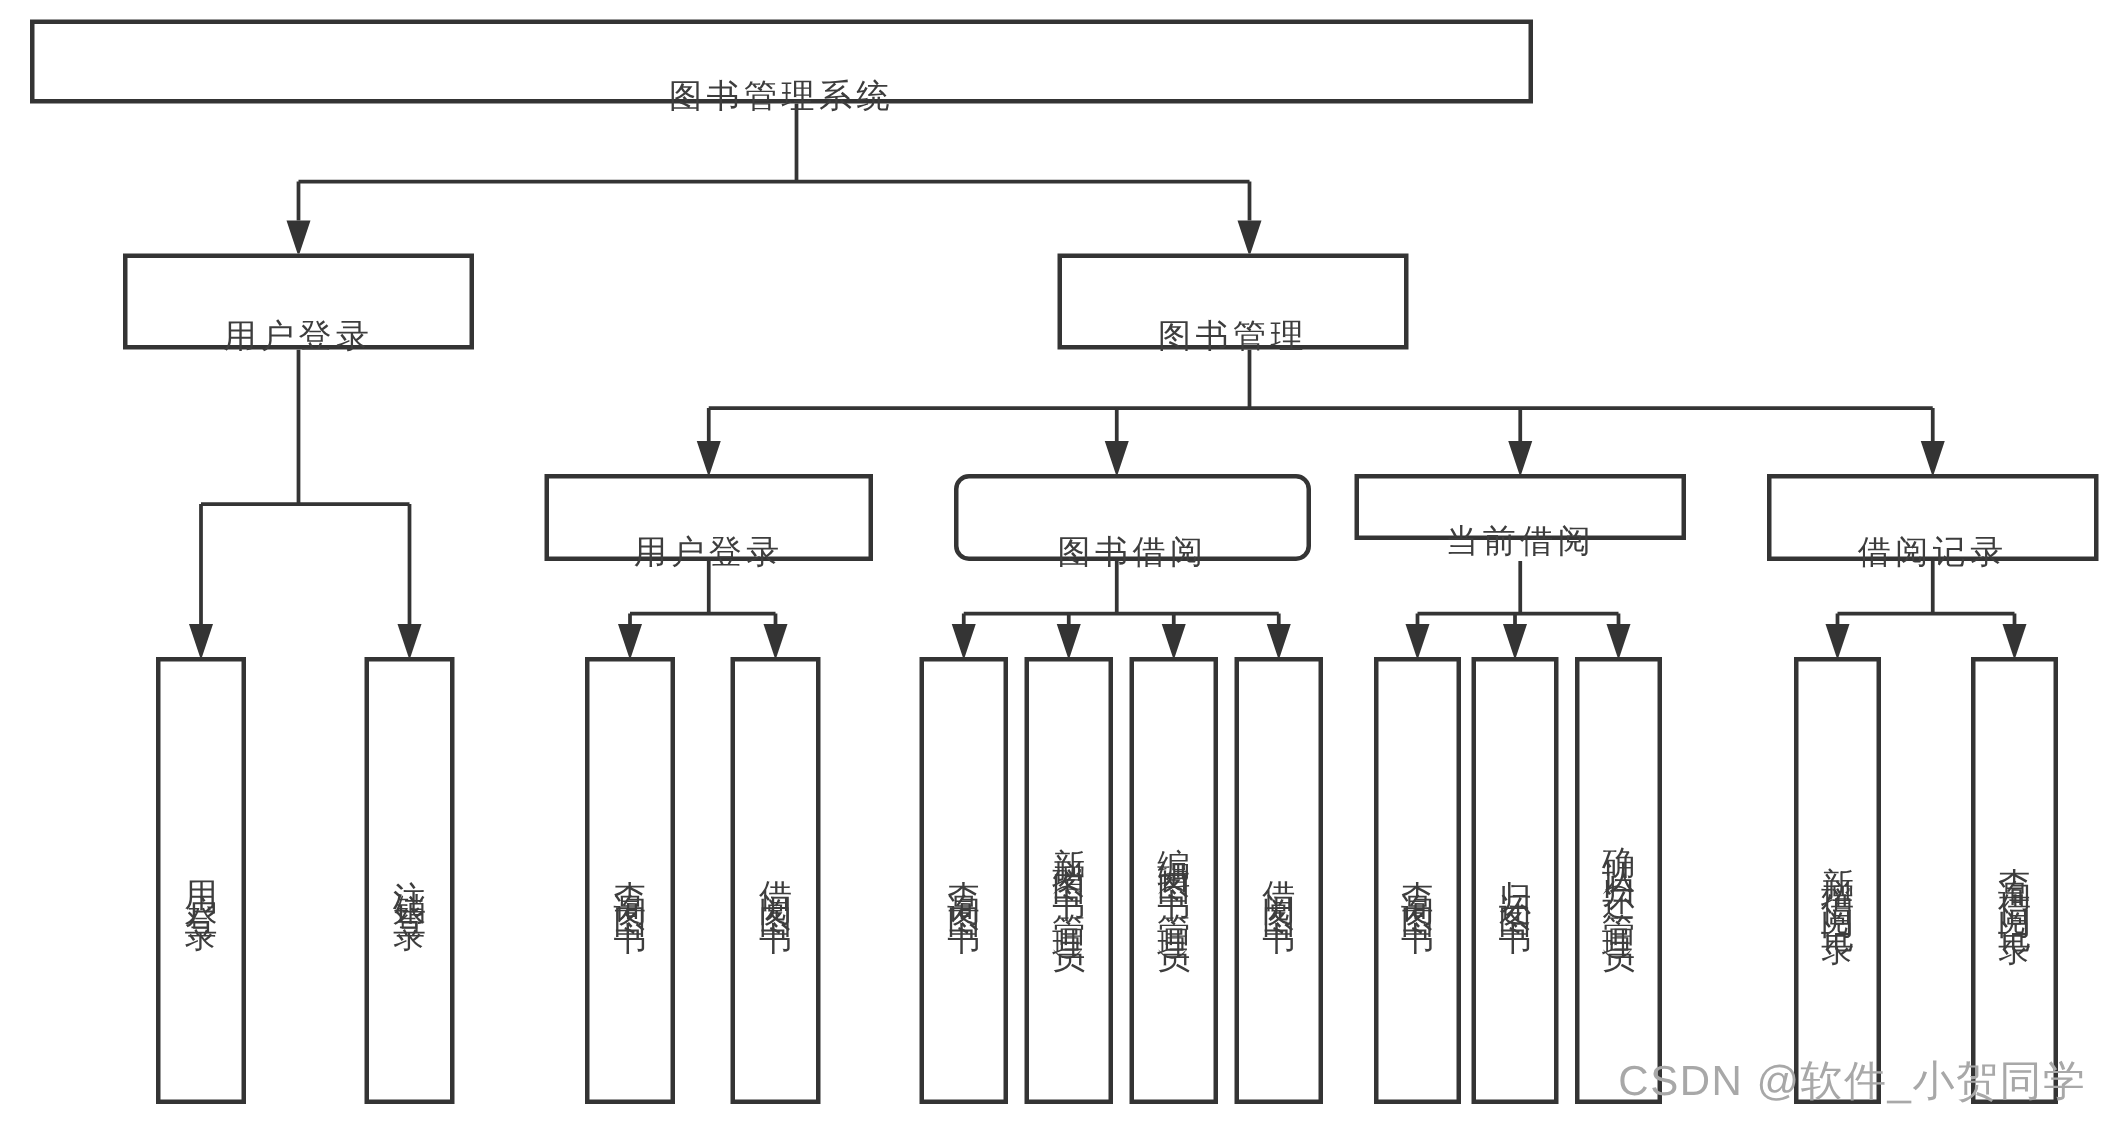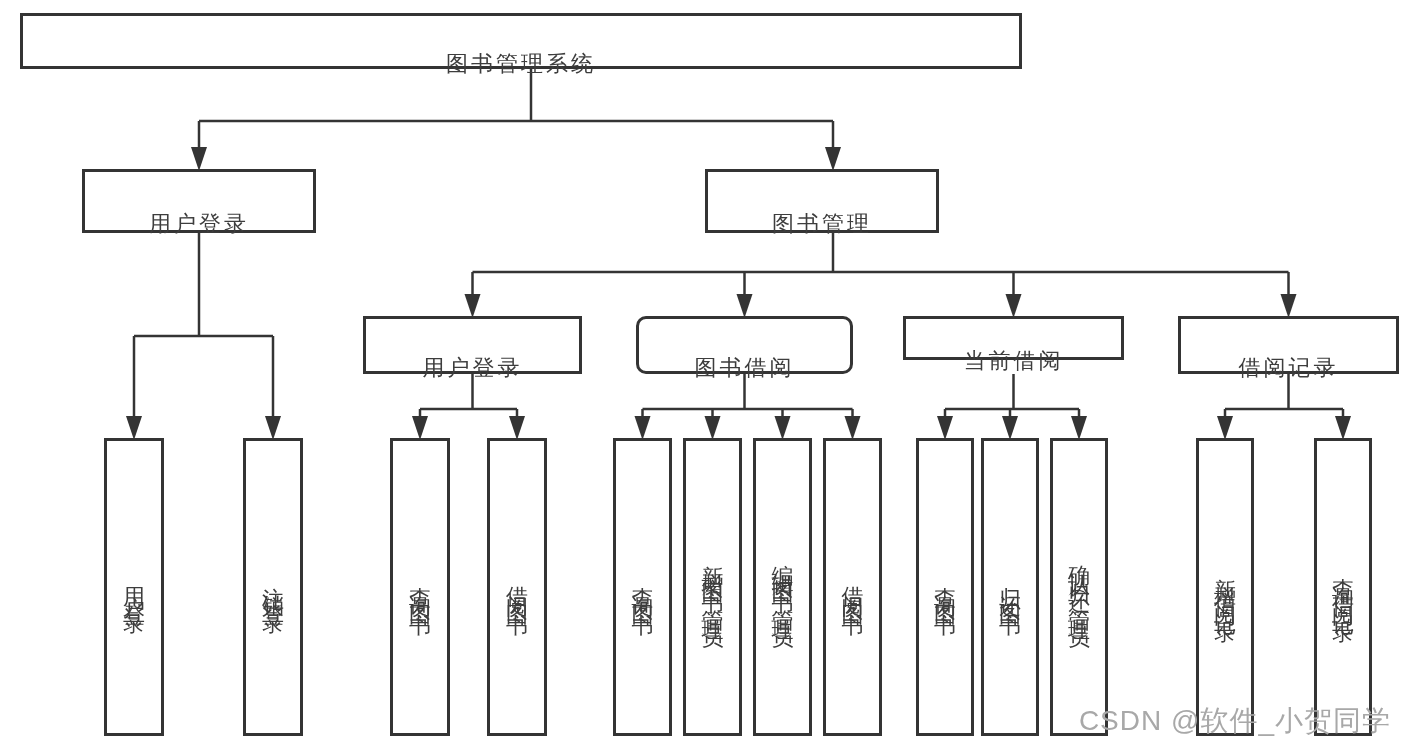--- a/index.html
+++ b/index.html
@@ -45,21 +45,21 @@
     font-size: 22px;
     letter-spacing: 9px;
     line-height: 1;
     white-space: nowrap;
   }
   
   #n-root           { left: 20px;   top: 13px;  width: 1002px; height: 56px; }
   #n-user-login     { left: 82px;   top: 169px; width: 234px;  height: 64px; }
   #n-book-mgmt      { left: 705px;  top: 169px; width: 234px;  height: 64px; }
   #n-new-books      { left: 363px;  top: 316px; width: 219px;  height: 58px; }
-  #n-book-borrow    { left: 636px;  top: 316px; width: 217px;  height: 58px; border-radius: 10px; }
+  #n-book-borrow    { left: 636px;  top: 316px; width: 238px;  height: 58px; border-radius: 10px; }
   #n-current-borrow { left: 903px;  top: 316px; width: 221px;  height: 44px; }
   #n-borrow-records { left: 1178px; top: 316px; width: 221px;  height: 58px; }
 
   .leaf { top: 438px; height: 298px; }
   #l-user-login   { left: 104px;  width: 60px; }
   #l-logout       { left: 243px;  width: 60px; }
   #l-nb-query     { left: 390px;  width: 60px; }
   #l-nb-borrow    { left: 487px;  width: 60px; }
   #l-bb-query     { left: 613px;  width: 59px; }
   #l-bb-add       { left: 683px;  width: 59px; }

